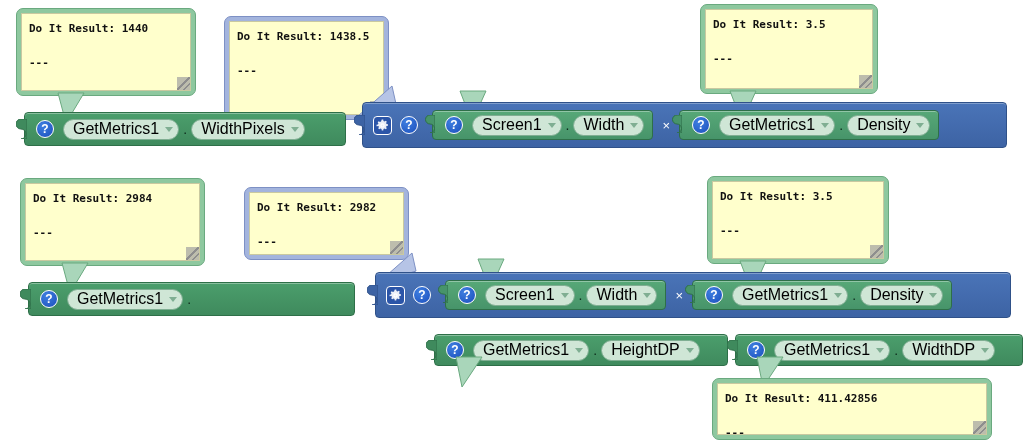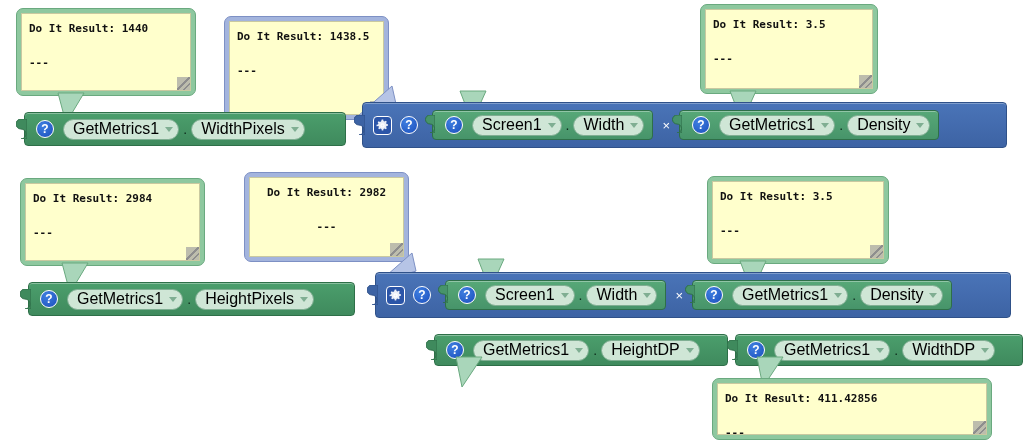--- a/index.html
+++ b/index.html
@@ -267,21 +267,21 @@
     <div class="paper"><span>Do It Result: 2984</span>
 
 <span>---</span><span class="resize"></span></div>
   </div>
   <div class="tail" style="left:62px;top:263px;">
     <svg width="34" height="32" viewBox="0 0 34 32">
         <polygon points="0,0 26,0 8,30" fill="#a9d6ba" stroke="#6aa97f" stroke-width="1"></polygon>
       </svg>
   </div>
 
-  <div class="bubble blue" style="left:244px;top:172px;width:165px;height:90px;text-align:center;">
+  <div class="bubble blue" style="left:244px;top:187px;width:165px;height:73px;">
     <div class="paper"><span>Do It Result: 2982</span>
 
 <span>---</span><span class="resize"></span></div>
   </div>
   <div class="tail" style="left:372px;top:253px;">
     <svg width="44" height="34" viewBox="0 0 44 34">
         <polygon points="40,0 44,18 6,30" fill="#b6c4e6" stroke="#7d90c4" stroke-width="1"></polygon>
       </svg>
   </div>
 
@@ -309,24 +309,20 @@
         </svg>
     </span>
     <div class="row" style="left:11px;">
       <span class="helpicon">?</span>
       <span class="gap" style="width:9px"></span>
       <span class="field">
         <span>GetMetrics1</span>
         <span class="caret"></span>
       </span>
       <span class="dot">.</span>
-      <span class="field">
-        <span>HeightPixels</span>
-        <span class="caret"></span>
-      </span>
     </div>
   </div>
 
   <div class="block blue" style="left:375px;top:272px;width:636px;height:46px;">
     <span class="plug">
       <svg width="11" height="20" viewBox="0 0 11 20">
           <path d="M11 0 H5 a5 5 0 0 0 0 10 a5 5 0 0 1 0 10 H11 Z" fill="#3d63a4" stroke="#2f5189" stroke-width="1"></path>
         </svg>
     </span>
     <div class="row" style="left:10px;">

